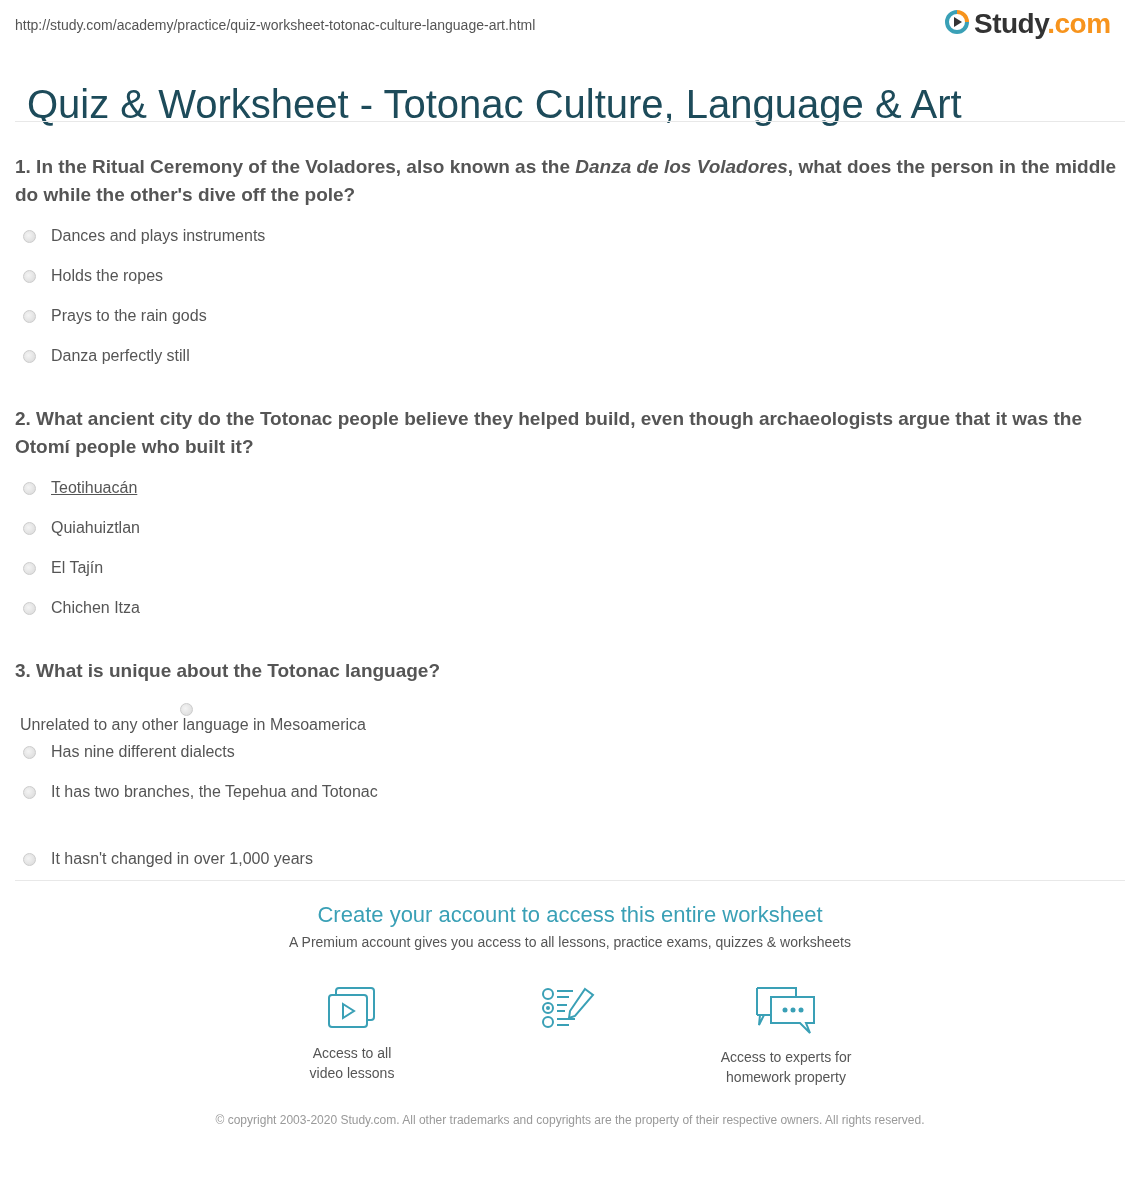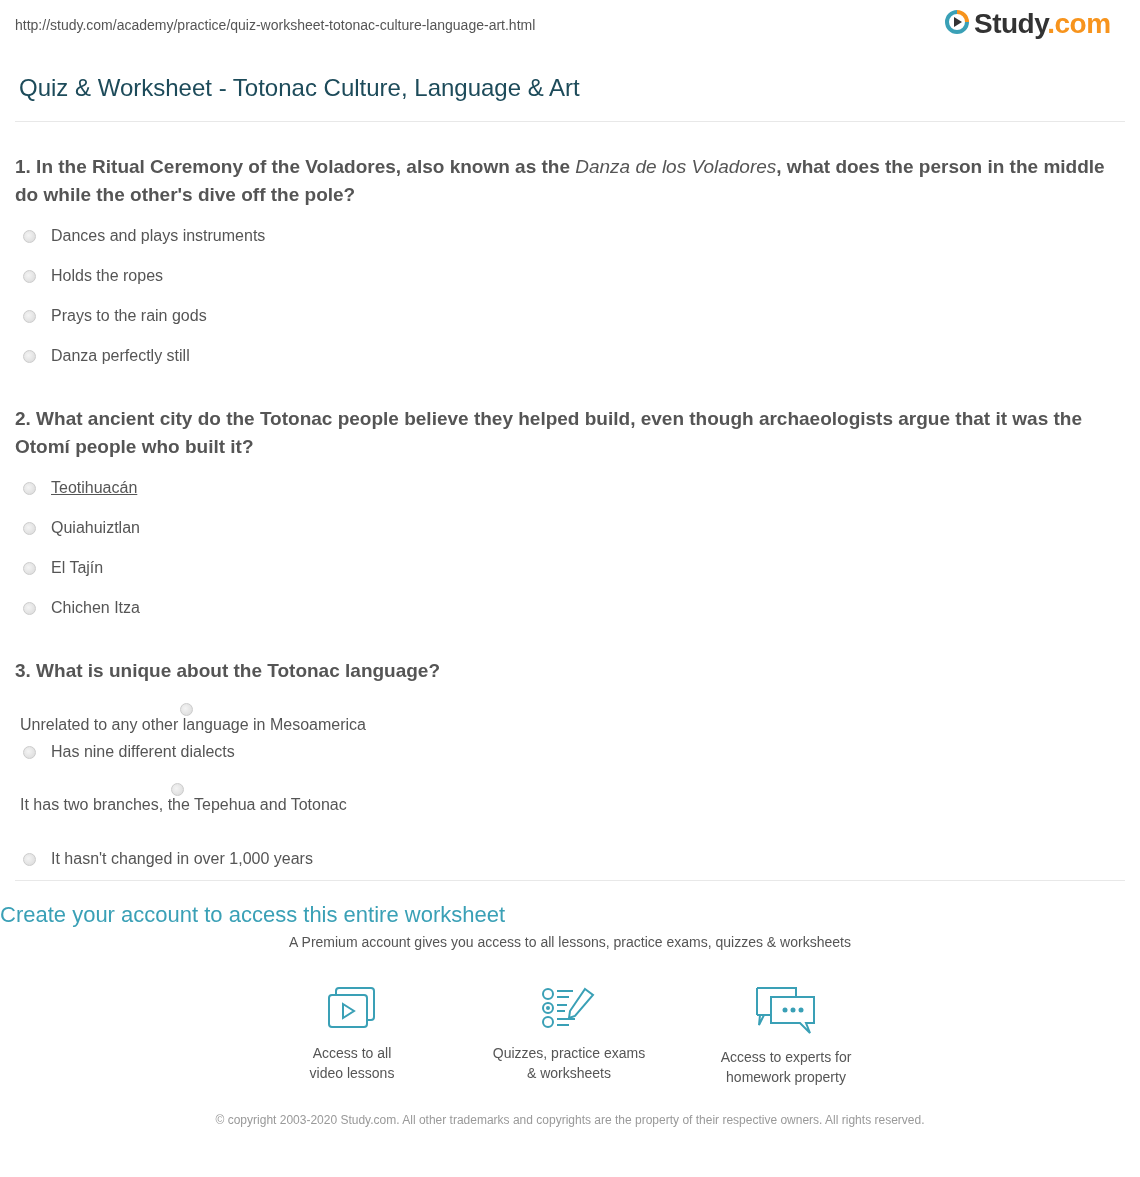--- a/index.html
+++ b/index.html
@@ -1,27 +1,27 @@
 <!DOCTYPE html>
 <html><head>
 <meta charset="utf-8">
 <style>
   html, body { margin:0; padding:0; background:#ffffff; }
   body { width:1140px; height:1177px; position:relative; font-family:"Liberation Sans", sans-serif; color:#444; overflow:hidden; }
   .url { position:absolute; left:15px; top:17px; font-size:14px; color:#555; }
   .logo { position:absolute; left:944px; top:8px; display:flex; align-items:center; }
   .logo-text { font-size:28px; font-weight:bold; color:#333; letter-spacing:-0.5px; margin-left:4px; }
   .logo-dot { color:#f7941d; }
-  .title { position:absolute; left:15px; top:70px; font-size:24px; color:#1d4b5a; margin:4px; font-weight:normal; }
+  .title { position:absolute; left:15px; top:70px; font-size:40px; color:#1d4b5a; margin:12px; font-weight:normal; }
   .rule { position:absolute; left:15px; right:15px; height:1px; background:#e8e8e8; }
   .question { position:absolute; left:15px; width:1110px; font-size:19px; line-height:28px; font-weight:bold; color:#555; }
-  .question em { font-weight:normal; font-style:italic;margin-top:40px; }
+  .question em { font-weight:bold; font-style:italic;margin-top:40px; }
   .answer { position:absolute; left:20px; display:flex; align-items:center; font-size:16px; color:#555; }
   .radio { width:11px; height:11px; border-radius:50%; border:1px solid #ccc; background:radial-gradient(circle at 40% 40%, #f4f4f4, #d8d8d8); margin-right:15px; margin-left:3px; }
-  .cta-title { position:absolute; left:0; width:1140px; top:902px; text-align:left; font-size:22px; color:#3aa0b6; }
+  .cta-title { position:absolute; left:0; width:1140px; top:902px; text-align:center; font-size:22px; color:#3aa0b6; }
   .cta-sub { position:absolute; left:0; width:1140px; top:934px; text-align:center; font-size:14px; color:#555; }
   .feature { position:absolute; top:985px; width:200px; text-align:center; }
   .feature svg { display:block; margin:0 auto; }
   .feature-label { font-size:14px; line-height:20px; color:#555; margin-top:12px; }
   .copyright { position:absolute; left:210px; width:720px; top:1112px; text-align:center; font-size:12px; line-height:17px; color:#999; }
 </style>
 </head>
 <body>
 
 <div class="url">http://study.com/academy/practice/quiz-worksheet-totonac-culture-language-art.html</div>
@@ -78,21 +78,21 @@
 
 <div class="question" style="top:657px;">3. What is unique about the Totonac language?</div>
 <div class="answer" style="top:703px;flex-direction:column;">
     <span class="radio"></span>
     <span>Unrelated to any other language in Mesoamerica</span>
   </div>
 <div class="answer" style="top:743px;">
     <span class="radio"></span>
     <span>Has nine different dialects</span>
   </div>
-<div class="answer" style="top:783px;flex-direction:column;">
+<div class="answer" style="top:783px;">
     <span class="radio"></span>
     <span>It has two branches, the Tepehua and Totonac</span>
   </div>
 <div class="answer" style="top:823px;margin-top:27px;">
     <span class="radio"></span>
     <span>It hasn't changed in over 1,000 years</span>
   </div>
 
 <div class="rule" style="top:880px;"></div>
 
@@ -122,24 +122,20 @@
       <circle cx="7" cy="37" r="5" fill="none" stroke="#3aa0b6" stroke-width="2"></circle>
       <line x1="16" y1="6" x2="32" y2="6" stroke="#3aa0b6" stroke-width="2"></line>
       <line x1="16" y1="12" x2="28" y2="12" stroke="#3aa0b6" stroke-width="2"></line>
       <line x1="16" y1="20" x2="26" y2="20" stroke="#3aa0b6" stroke-width="2"></line>
       <line x1="16" y1="26" x2="24" y2="26" stroke="#3aa0b6" stroke-width="2"></line>
       <line x1="16" y1="34" x2="34" y2="34" stroke="#3aa0b6" stroke-width="2"></line>
       <line x1="16" y1="40" x2="28" y2="40" stroke="#3aa0b6" stroke-width="2"></line>
       <polygon points="44,4 52,10 34,31 28,33 29,26" fill="none" stroke="#3aa0b6" stroke-width="2"></polygon>
     </svg>
   </span>
-  <div class="feature-label">
-      <div>Quizzes, practice exams</div>
-      <div>&amp; worksheets</div>
-    </div>
 </div>
 
 <div class="feature" style="left:686px;">
   <span>
     <svg width="64" height="50" viewBox="0 0 64 50">
       <path d="M3 3 H42 V12 M17 30 H10 L5 40 L6 30 H3 Z" fill="none" stroke="#3aa0b6" stroke-width="2"></path>
       <line x1="3" y1="3" x2="3" y2="30" stroke="#3aa0b6" stroke-width="2"></line>
       <path d="M17 12 H60 V38 H52 L56 48 L46 38 H17 Z" fill="#fff" stroke="#3aa0b6" stroke-width="2"></path>
       <circle cx="31" cy="25" r="2.5" fill="#3aa0b6"></circle>
       <circle cx="39" cy="25" r="2.5" fill="#3aa0b6"></circle>

